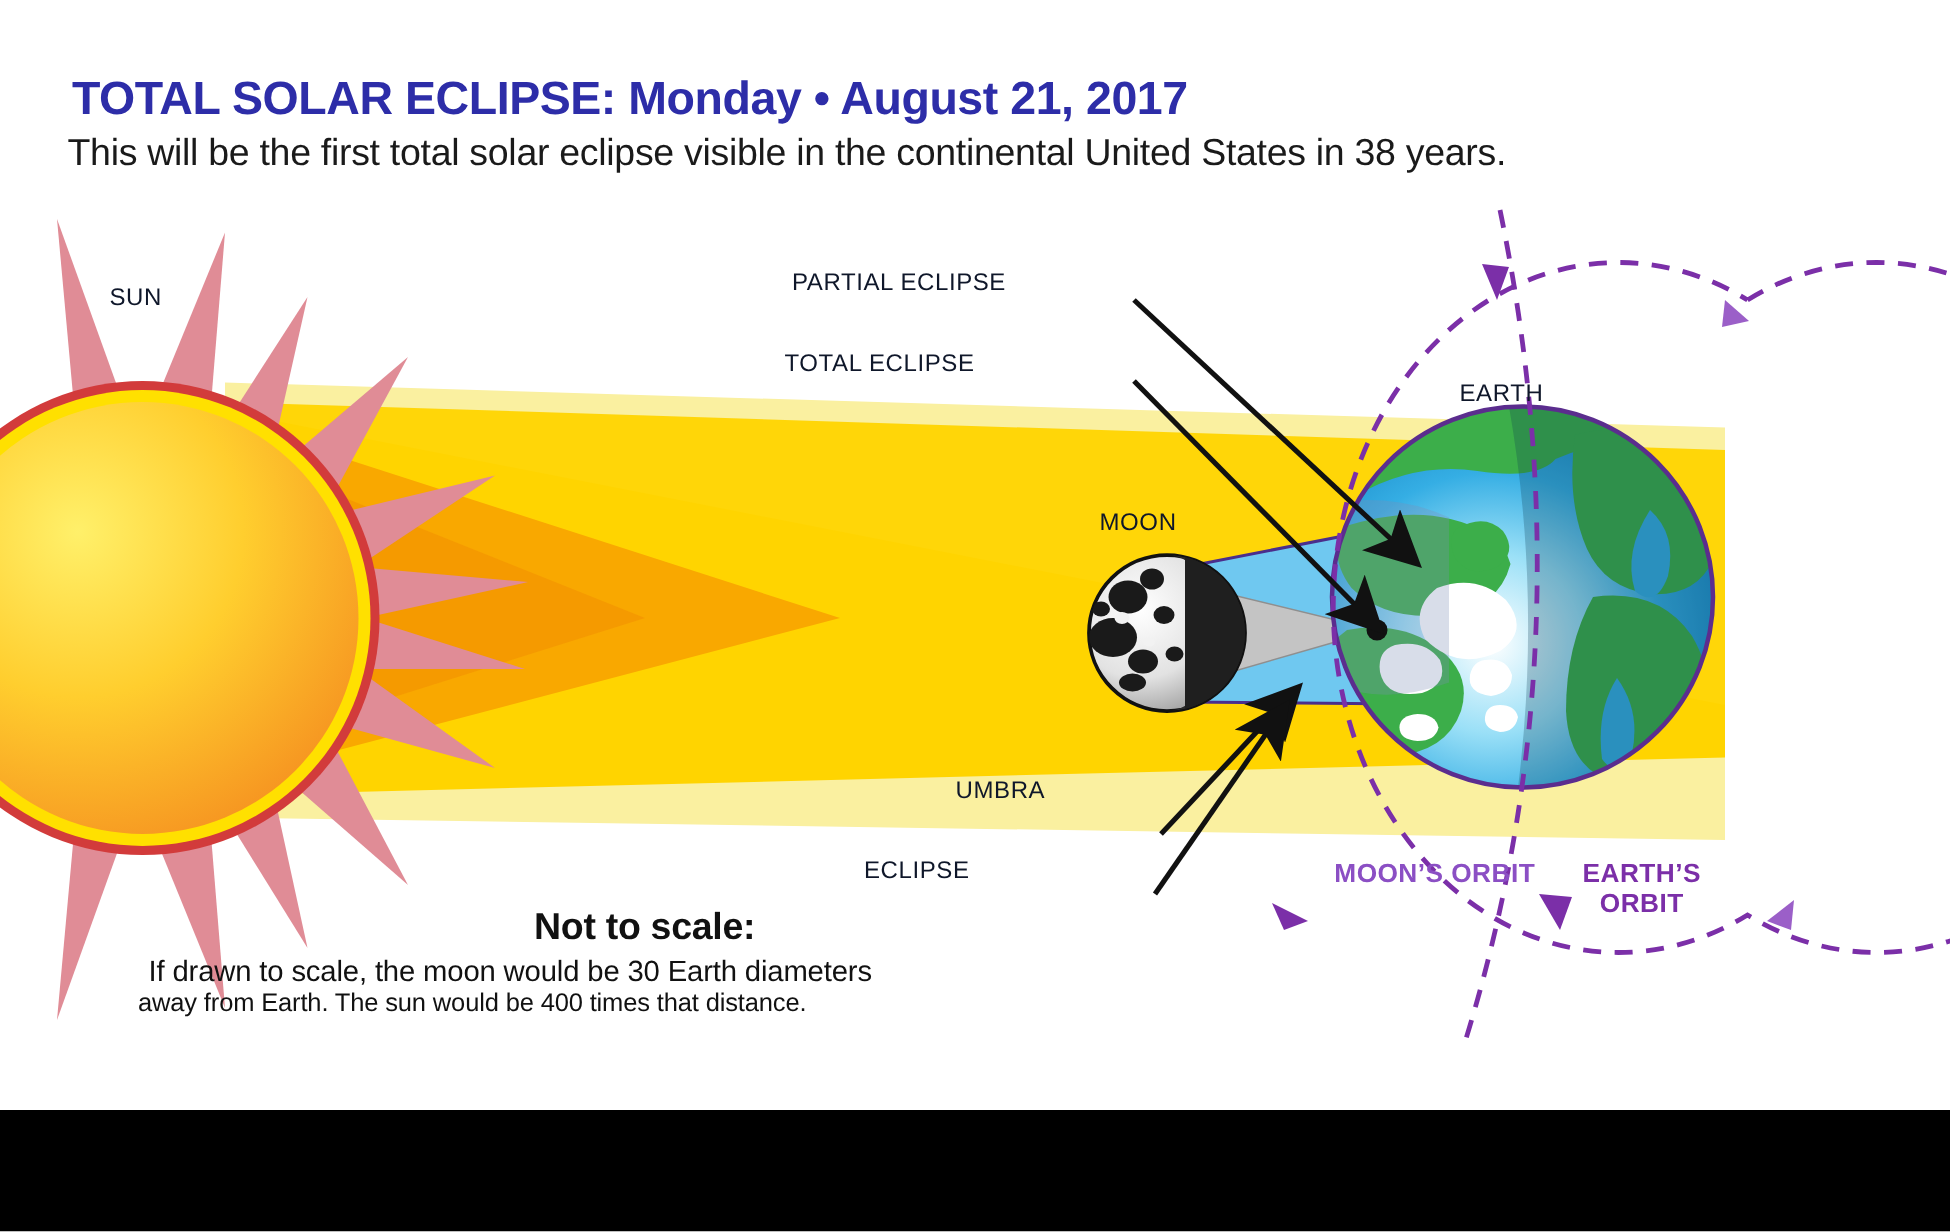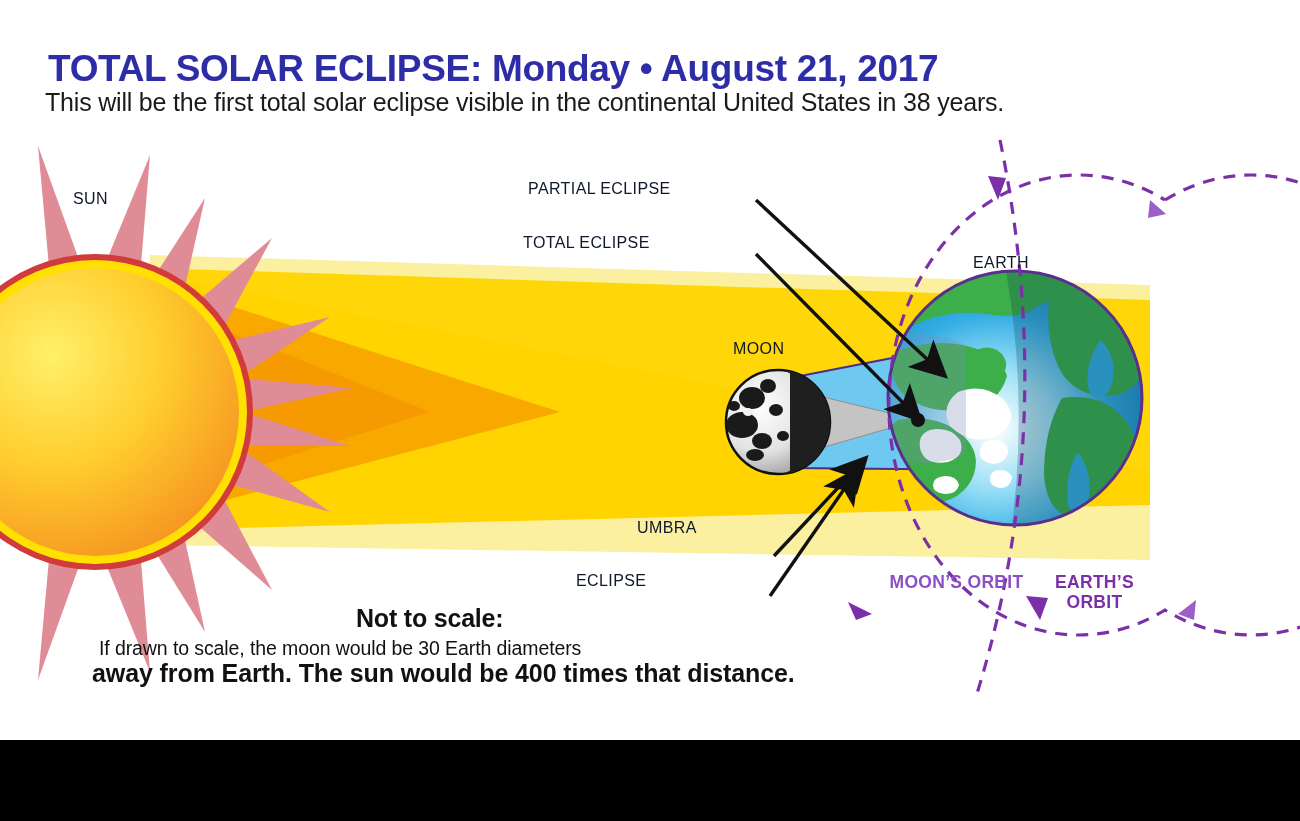--- a/index.html
+++ b/index.html
@@ -1,40 +1,40 @@
 <!DOCTYPE html>
 <html><head>
 <meta charset="utf-8">
 <style>
   html,body{margin:0;padding:0;background:#fff;}
   body{width:1300px;height:821px;overflow:hidden;font-family:"Liberation Sans",sans-serif;}
   #stage{position:relative;width:1300px;height:821px;background:#ffffff;}
   #art{position:absolute;left:0;top:0;width:1300px;height:740px;}
   .txt{position:absolute;white-space:nowrap;}
 
-  #title{left:48px;top:48px;font-size:37px;font-weight:bold;color:#2d2da8;letter-spacing:-0.3px;}
+  #title{left:48px;top:48px;font-size:31px;font-weight:bold;color:#2d2da8;letter-spacing:-0.3px;}
   #subtitle{left:45px;top:88px;font-size:25px;color:#1a1a1a;letter-spacing:-0.2px;}
 
   .diaglabel{font-size:16px;font-weight:normal;color:#0f172a;letter-spacing:0.4px;}
   .orbitlabel{font-size:17.5px;font-weight:bold;letter-spacing:0.3px;text-align:center;line-height:20px;}
 
   #lbl-sun{left:73px;top:190px;}
   #lbl-partial{left:501px;top:180px;margin-left:27px;}
   #lbl-total{left:523px;top:234px;}
   #lbl-earth{left:973px;top:254px;}
   #lbl-moon{left:733px;top:340px;}
   #lbl-umbra{left:637px;top:519px;}
   #lbl-penumbra{left:576px;top:572px;}
 
   #lbl-moons-orbit{left:859px;top:572px;width:135px;color:#8b4fc4;margin-left:30px;}
   #lbl-earths-orbit{left:1027px;top:572px;width:135px;color:#7b2fa8;}
 
   #notscale{left:356px;top:604px;font-size:25px;font-weight:bold;color:#111;letter-spacing:-0.2px;}
   #scaleline1{left:99px;top:637px;font-size:19.5px;font-weight:normal;color:#111;letter-spacing:-0.1px;}
-  #scaleline2{left:92px;top:659px;font-size:25px;font-weight:bold;color:#111;letter-spacing:-0.1px;}
+  #scaleline2{left:92px;top:659px;font-size:17px;font-weight:normal;color:#111;letter-spacing:-0.1px;}
 
   #watermark{position:absolute;left:0;top:740px;width:1300px;height:81px;background:#000;}
 </style>
 </head>
 <body>
 
 <div id="stage">
 
   <svg id="art" viewBox="0 0 1300 740">
     <defs>

